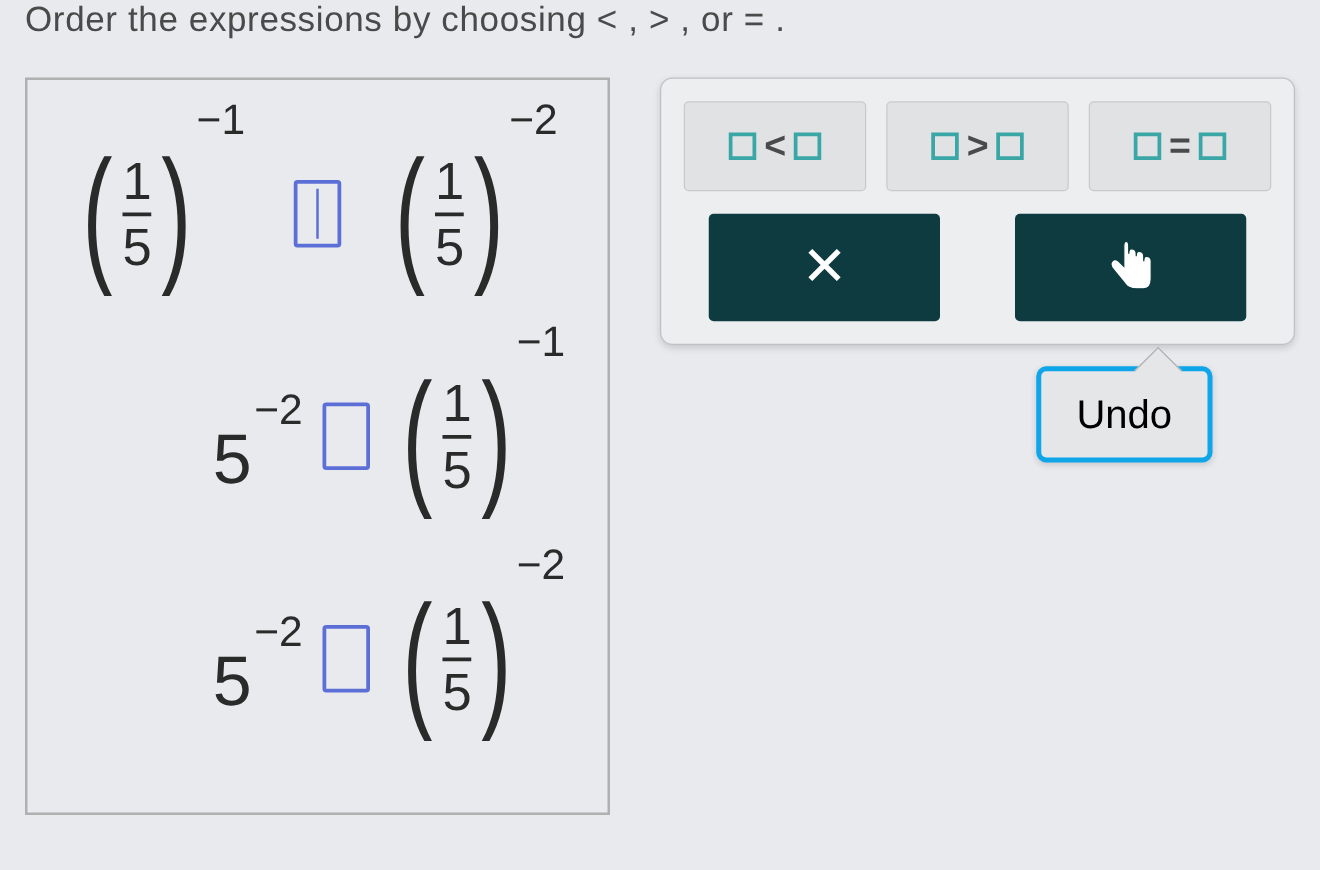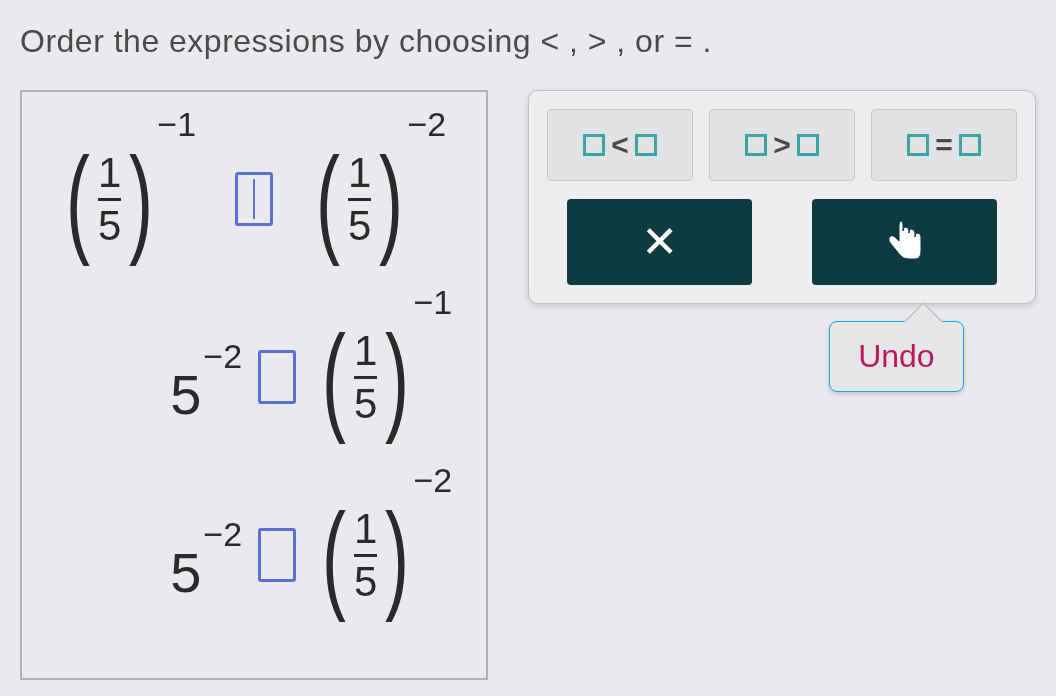--- a/index.html
+++ b/index.html
@@ -6,23 +6,23 @@
   body {
     width: 1056px;
     height: 696px;
     background: #e8eaed;
     font-family: Arial, Helvetica, sans-serif;
     color: #3a3a3a;
     overflow: hidden;
     position: relative;
   }
   .instruction {
-    font-size: 32px;
+    font-size: 28px;
     color: #4a4a4a;
-    padding: 23px 20px 20px 20px;
+    padding: 0 20px 20px 20px;
     letter-spacing: 0.5px;
   }
   .content-row {
     display: flex;
     padding: 10px 20px;
     gap: 40px;
     align-items: flex-start;
   }
   .expr-box {
     border: 2px solid #b0b0b0;
@@ -161,25 +161,25 @@
     cursor: pointer;
     color: #fff;
   }
   .x-icon { font-size: 44px; color: #fff; line-height: 1; }
 
   .tooltip {
     position: absolute;
     top: 230px;
     left: 300px;
     background: #e4e6e8;
-    border: 1px solid #0ea5e9;
+    border: 4px solid #0ea5e9;
     border-radius: 8px;
     padding: 16px 28px;
     font-size: 32px;
-    color: #be185d;
+    color: #000000;
     box-shadow: 0 2px 5px rgba(0,0,0,0.15);
   }
   .tooltip::before {
     content: "";
     position: absolute;
     top: -14px;
     left: 60%;
     width: 26px; height: 26px;
     background: #e4e6e8;
     border-left: 1px solid #b0b2b4;

